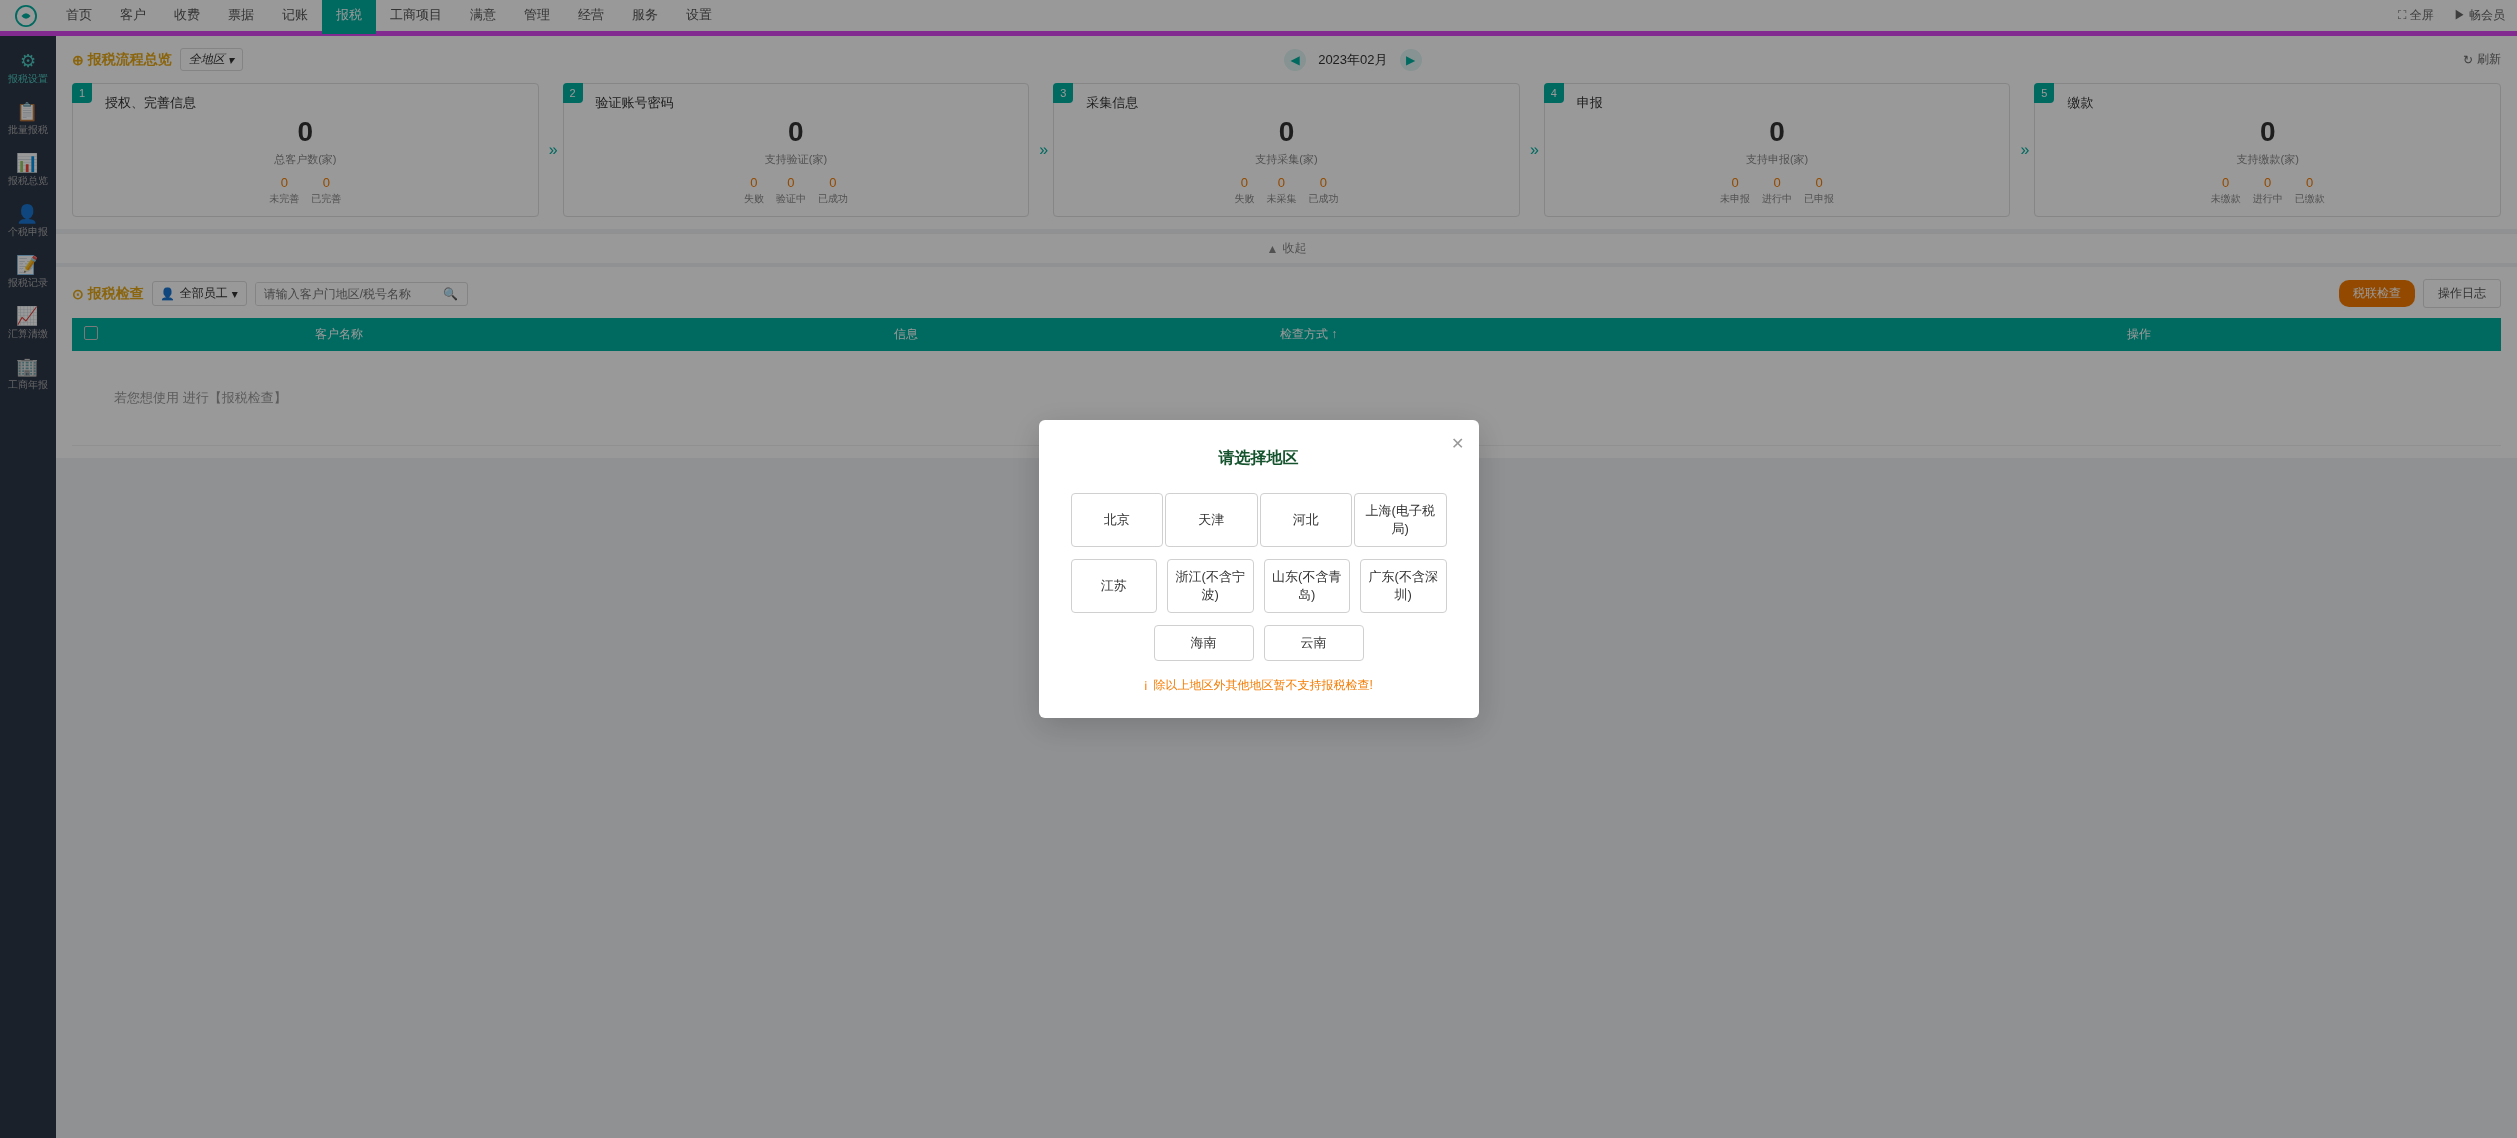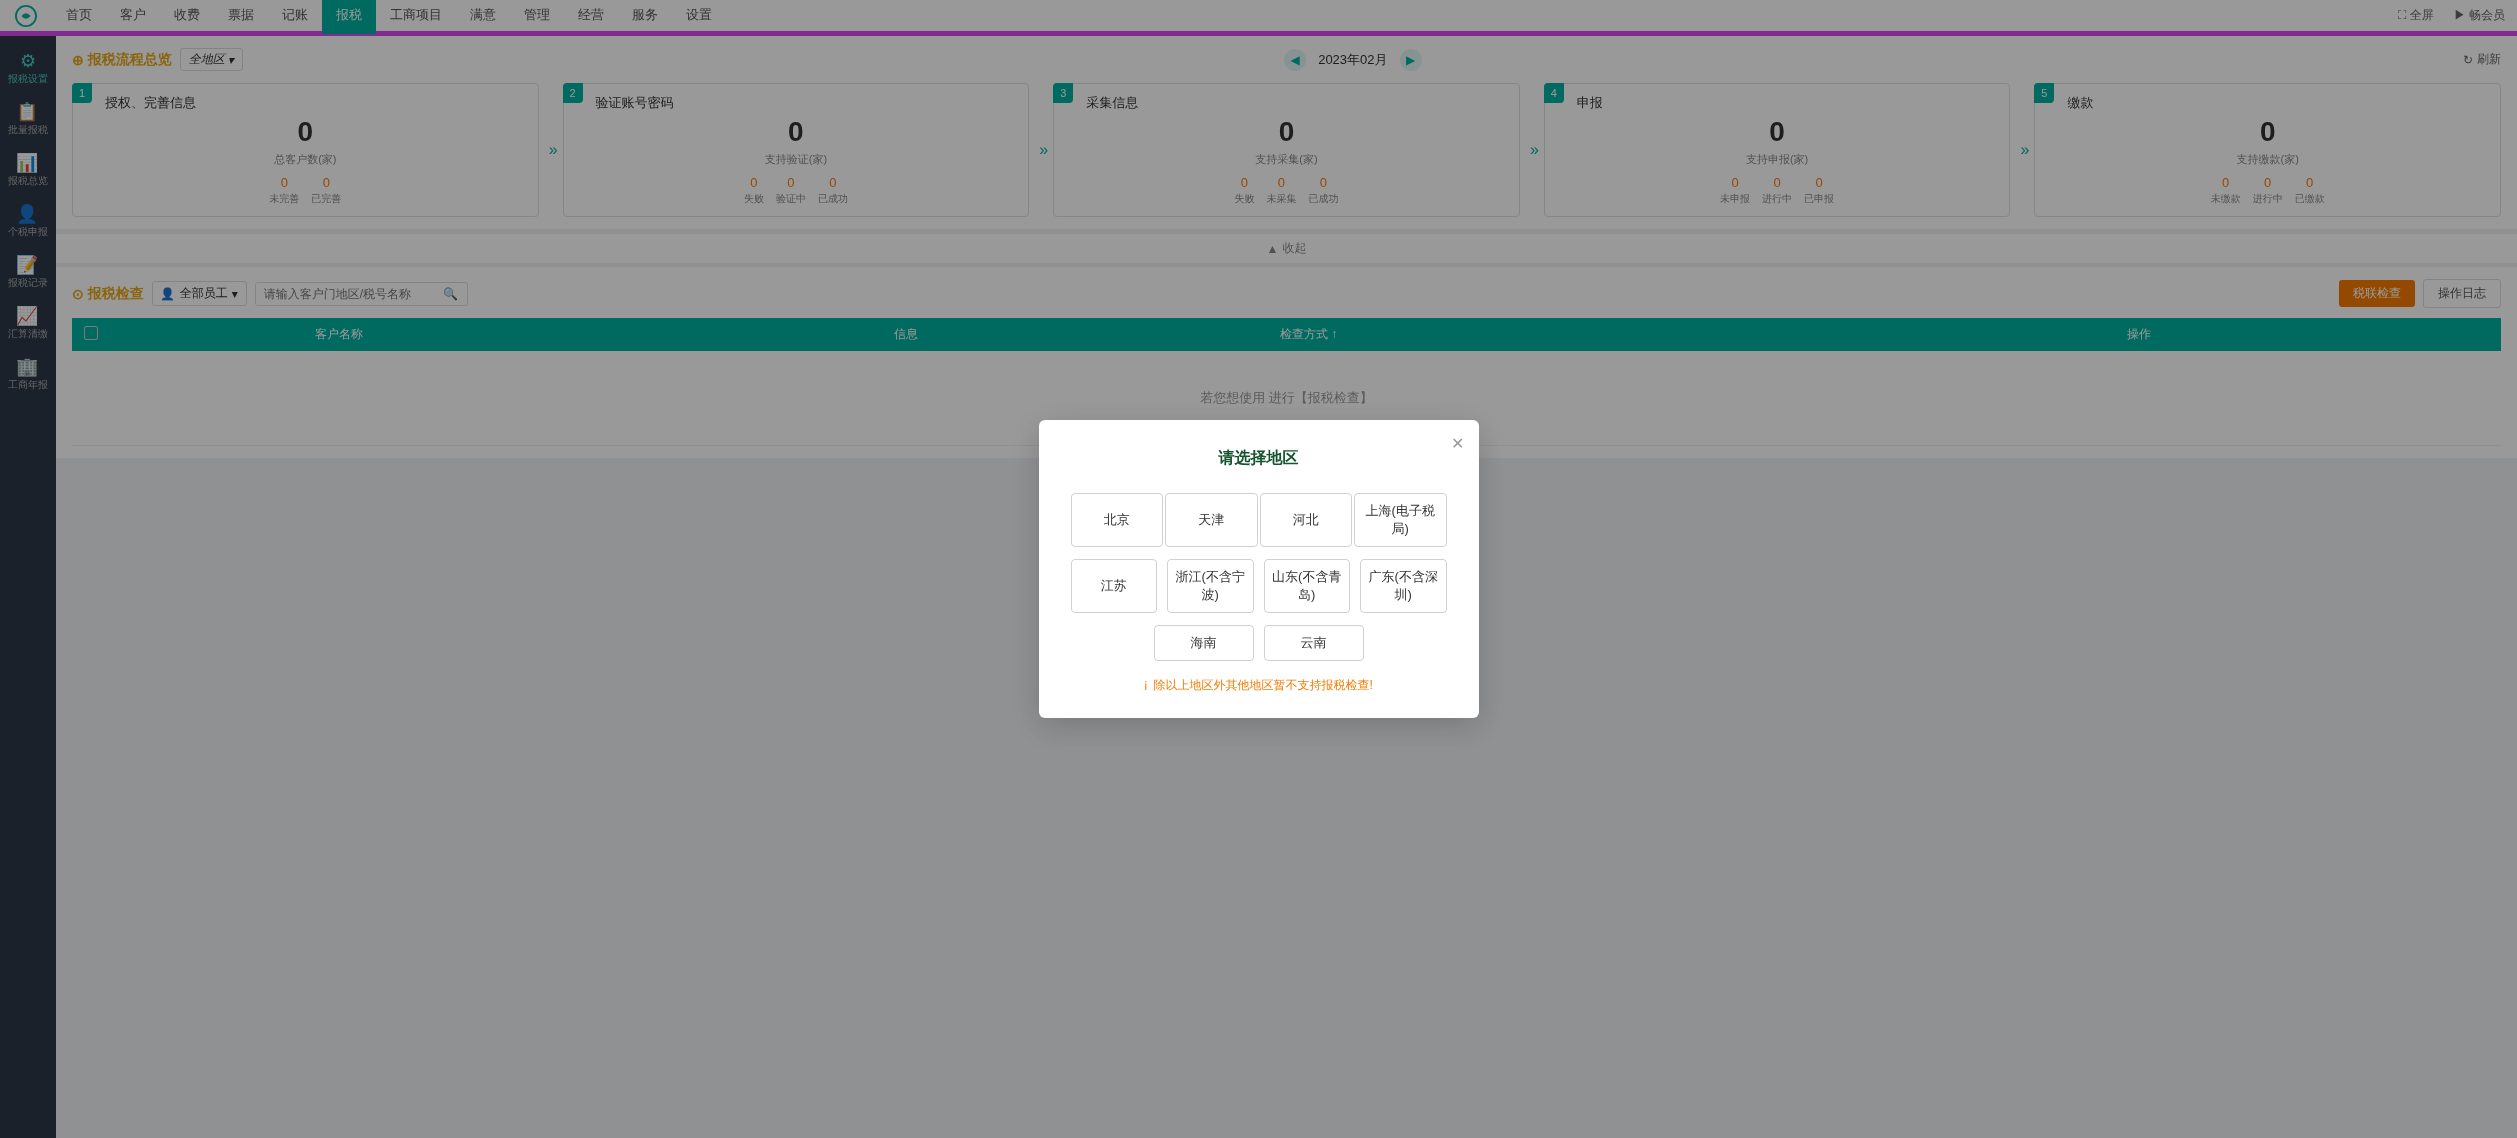--- a/index.html
+++ b/index.html
@@ -187,41 +187,41 @@
     }
     .search-box input {
       border: none; outline: none; padding: 4px 8px; font-size: 12px; width: 180px; color: #a21caf;
     }
     .search-box .search-btn {
       padding: 4px 8px; cursor: pointer; color: #888;
     }
     .spacer { flex: 1; }
     .btn-primary {
       background: #f57c00; color: #fff;
-      border: none; padding: 5px 14px; border-radius: 3px; cursor: pointer; font-size: 12px;
+      border: none; padding: 5px 14px; border-radius: 10px; cursor: pointer; font-size: 12px;
     }
     .btn-outline {
       background: #fff; color: #555;
       border: 1px solid #ddd; padding: 5px 14px; border-radius: 3px; cursor: pointer; font-size: 12px;
     }
 
     
     .data-table {
       width: 100%; border-collapse: collapse;
     }
     .data-table thead tr {
       background: #00b0a0; color: #fff;
     }
     .data-table thead th {
       padding: 8px 12px; text-align: left; font-size: 12px; font-weight: normal;
     }
     .data-table td { padding: 8px 12px; font-size: 12px; color: #555; border-bottom: 1px solid #f0f0f0; }
 
     .empty-hint {
-      text-align: center; padding: 30px; color: #999; font-size: 13px;
+      text-align: left; padding: 30px; color: #999; font-size: 13px;
     }
 
     
     .modal-overlay {
       position: fixed; top: 0; left: 0; right: 0; bottom: 0;
       background: rgba(0,0,0,0.4);
       display: flex; align-items: center; justify-content: center;
       z-index: 1000;
     }
     .modal-box {

